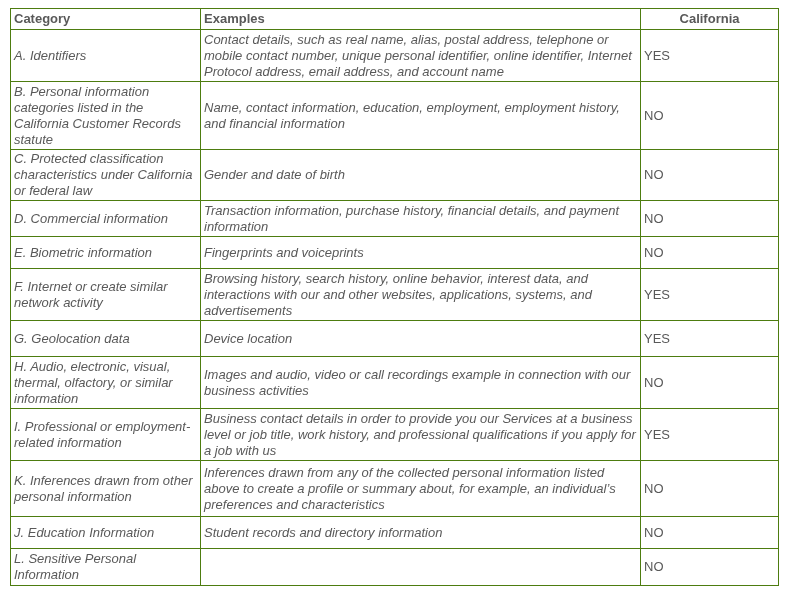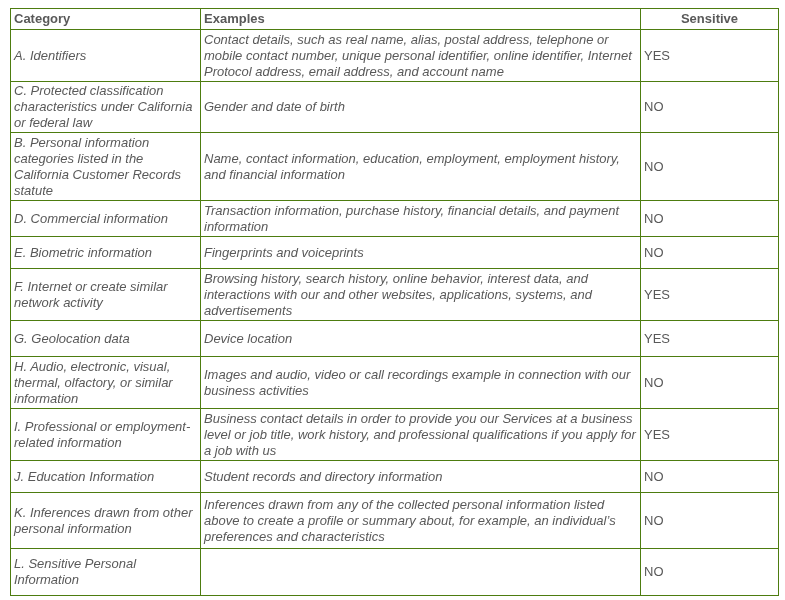--- a/index.html
+++ b/index.html
@@ -59,37 +59,37 @@
   <table class="ccpa">
     <colgroup>
       <col style="width:190px">
       <col style="width:440px">
       <col style="width:138px">
     </colgroup>
     <thead>
       <tr style="height:20px">
         <th class="category-col">Category</th>
         <th class="examples-col">Examples</th>
-        <th class="collected-col">Sensitive</th>
+        <th class="collected-col">California</th>
       </tr>
     </thead>
     <tbody>
       <tr style="height:52px">
         <td class="category-cell">A. Identifiers</td>
         <td class="examples-cell">Contact details, such as real name, alias, postal address, telephone or mobile contact number, unique personal identifier, online identifier, Internet Protocol address, email address, and account name</td>
         <td class="collected-cell">YES</td>
       </tr>
+      <tr style="height:68px">
+        <td class="category-cell">B. Personal information categories listed in the California Customer Records statute</td>
+        <td class="examples-cell">Name, contact information, education, employment, employment history, and financial information</td>
+        <td class="collected-cell">NO</td>
+      </tr>
       <tr style="height:48px">
         <td class="category-cell">C. Protected classification characteristics under California or federal law</td>
         <td class="examples-cell">Gender and date of birth</td>
-        <td class="collected-cell">NO</td>
-      </tr>
-      <tr style="height:68px">
-        <td class="category-cell">B. Personal information categories listed in the California Customer Records statute</td>
-        <td class="examples-cell">Name, contact information, education, employment, employment history, and financial information</td>
         <td class="collected-cell">NO</td>
       </tr>
       <tr style="height:36px">
         <td class="category-cell">D. Commercial information</td>
         <td class="examples-cell">Transaction information, purchase history, financial details, and payment information</td>
         <td class="collected-cell">NO</td>
       </tr>
       <tr style="height:32px">
         <td class="category-cell">E. Biometric information</td>
         <td class="examples-cell">Fingerprints and voiceprints</td>
@@ -108,30 +108,30 @@
       <tr style="height:52px">
         <td class="category-cell">H. Audio, electronic, visual, thermal, olfactory, or similar information</td>
         <td class="examples-cell">Images and audio, video or call recordings example in connection with our business activities</td>
         <td class="collected-cell">NO</td>
       </tr>
       <tr style="height:52px">
         <td class="category-cell">I. Professional or employment-related information</td>
         <td class="examples-cell">Business contact details in order to provide you our Services at a business level or job title, work history, and professional qualifications if you apply for a job with us</td>
         <td class="collected-cell">YES</td>
       </tr>
+      <tr style="height:56px">
+        <td class="category-cell">K. Inferences drawn from other personal information</td>
+        <td class="examples-cell">Inferences drawn from any of the collected personal information listed above to create a profile or summary about, for example, an individual’s preferences and characteristics</td>
+        <td class="collected-cell">NO</td>
+      </tr>
       <tr style="height:32px">
         <td class="category-cell">J. Education Information</td>
         <td class="examples-cell">Student records and directory information</td>
         <td class="collected-cell">NO</td>
       </tr>
-      <tr style="height:56px">
-        <td class="category-cell">K. Inferences drawn from other personal information</td>
-        <td class="examples-cell">Inferences drawn from any of the collected personal information listed above to create a profile or summary about, for example, an individual’s preferences and characteristics</td>
-        <td class="collected-cell">NO</td>
-      </tr>
-      <tr style="height:47px">
+      <tr style="height:37px">
         <td class="category-cell">L. Sensitive Personal Information</td>
         <td class="examples-cell"></td>
         <td class="collected-cell">NO</td>
       </tr>
     </tbody>
   </table>
 </div>
 
 </body></html>

